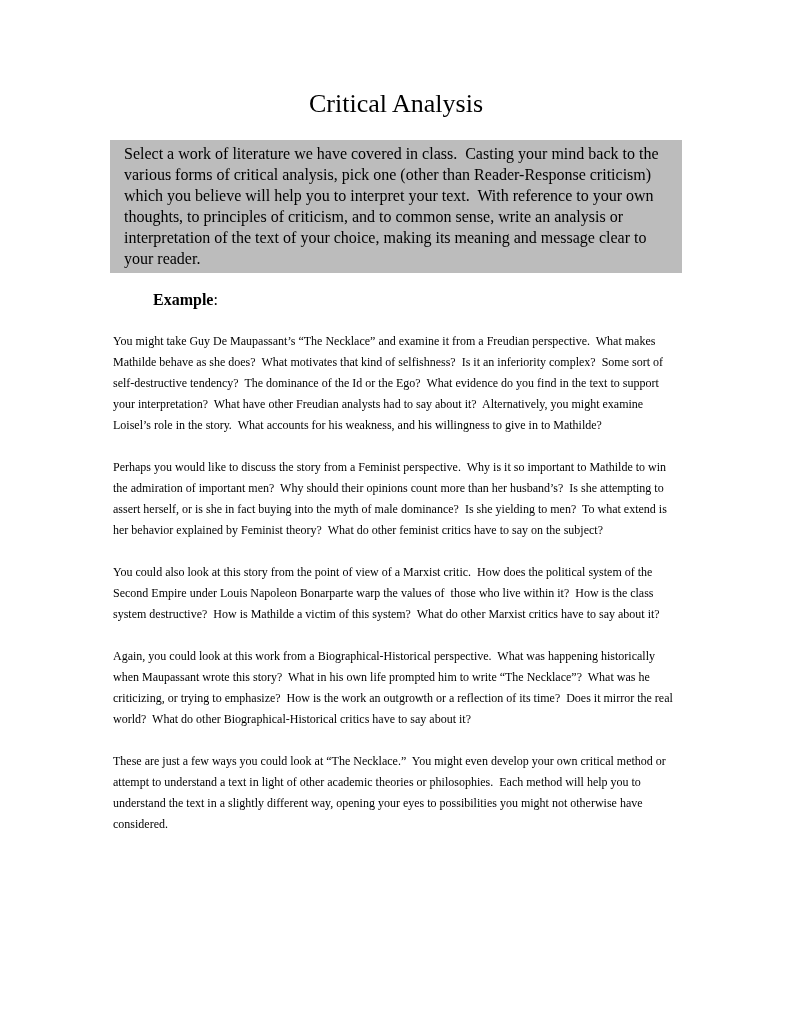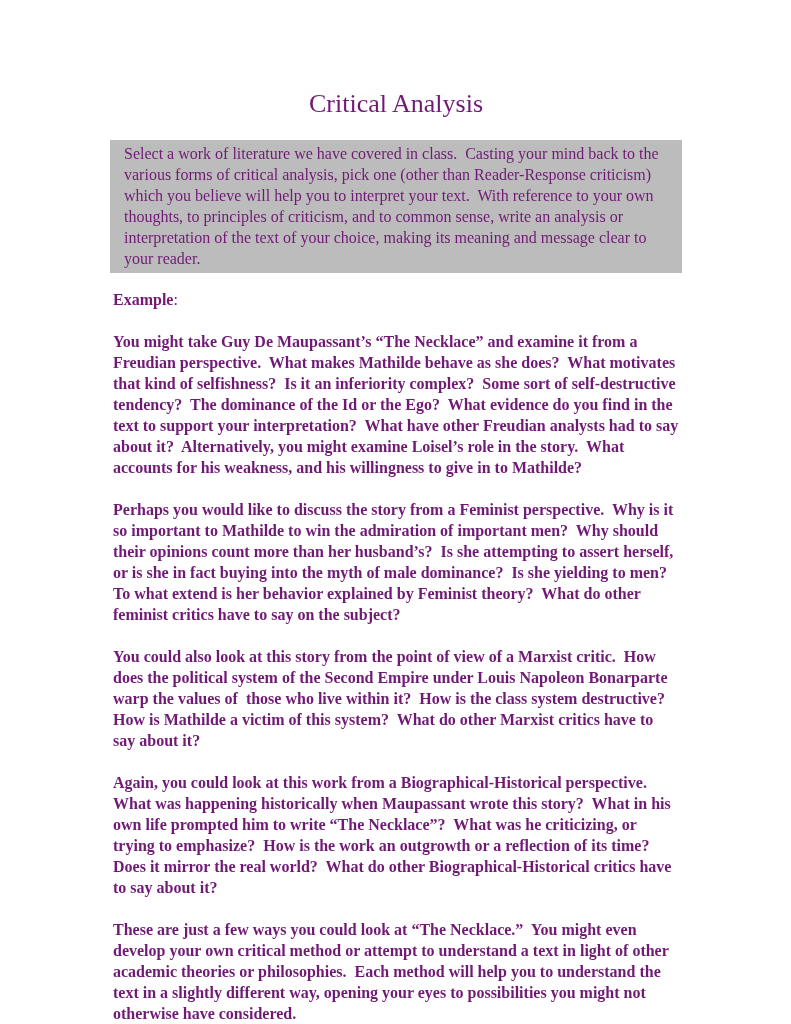--- a/index.html
+++ b/index.html
@@ -7,21 +7,21 @@
     padding: 0;
     background: #ffffff;
   }
   .page {
     position: relative;
     width: 791px;
     height: 1024px;
     background: #ffffff;
     overflow: hidden;
     font-family: "Liberation Serif", "DejaVu Serif", serif;
-    color: #701a75;
+    color: #000000;
   }
   .content {
     position: absolute;
     left: 113px;
     top: 88px;
     width: 566px;
   }
   .doc-title {
     margin: 0;
     font-size: 26px;
@@ -37,27 +37,27 @@
     line-height: 21px;
     white-space: pre-wrap;
   }
   .example-line {
     margin: 16px 0 0 0;
     font-size: 16px;
     line-height: 21px;
   }
   .example-line .bold {
     font-weight: bold;
+    margin-left: 40px;
   }
   .body-para {
     margin: 21px 0 0 0;
-    font-size: 16px;
+    font-size: 12px;
     line-height: 21px;
     white-space: pre-wrap;
-    font-weight: bold;
   }
 </style>
 </head>
 <body>
 
 <div class="page">
   <div class="content">
     <h1 class="doc-title">Critical Analysis</h1>
 
     <div class="highlight" style="background: rgb(188, 188, 188);">Select a work of literature we have covered in class.  Casting your mind back to the various forms of critical analysis, pick one (other than Reader-Response criticism) which you believe will help you to interpret your text.  With reference to your own thoughts, to principles of criticism, and to common sense, write an analysis or interpretation of the text of your choice, making its meaning and message clear to your reader.</div>

